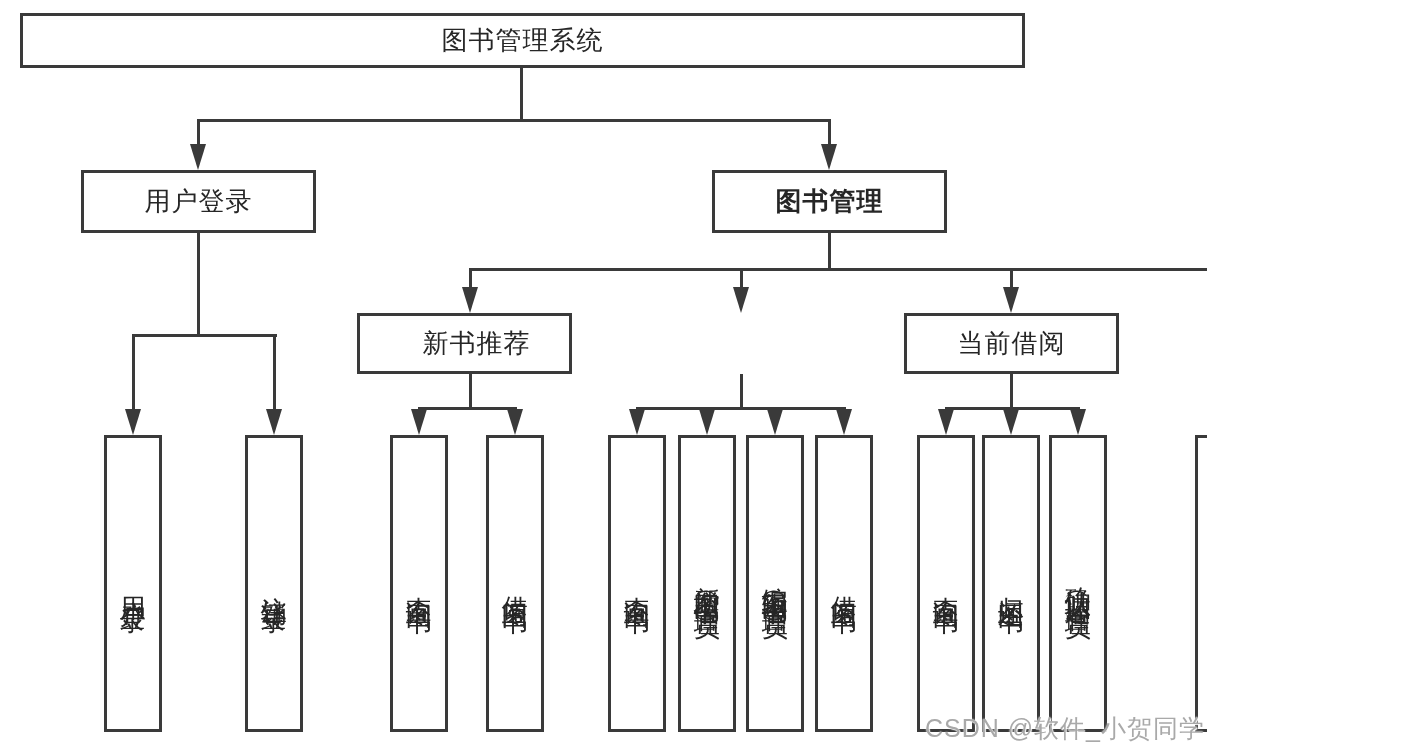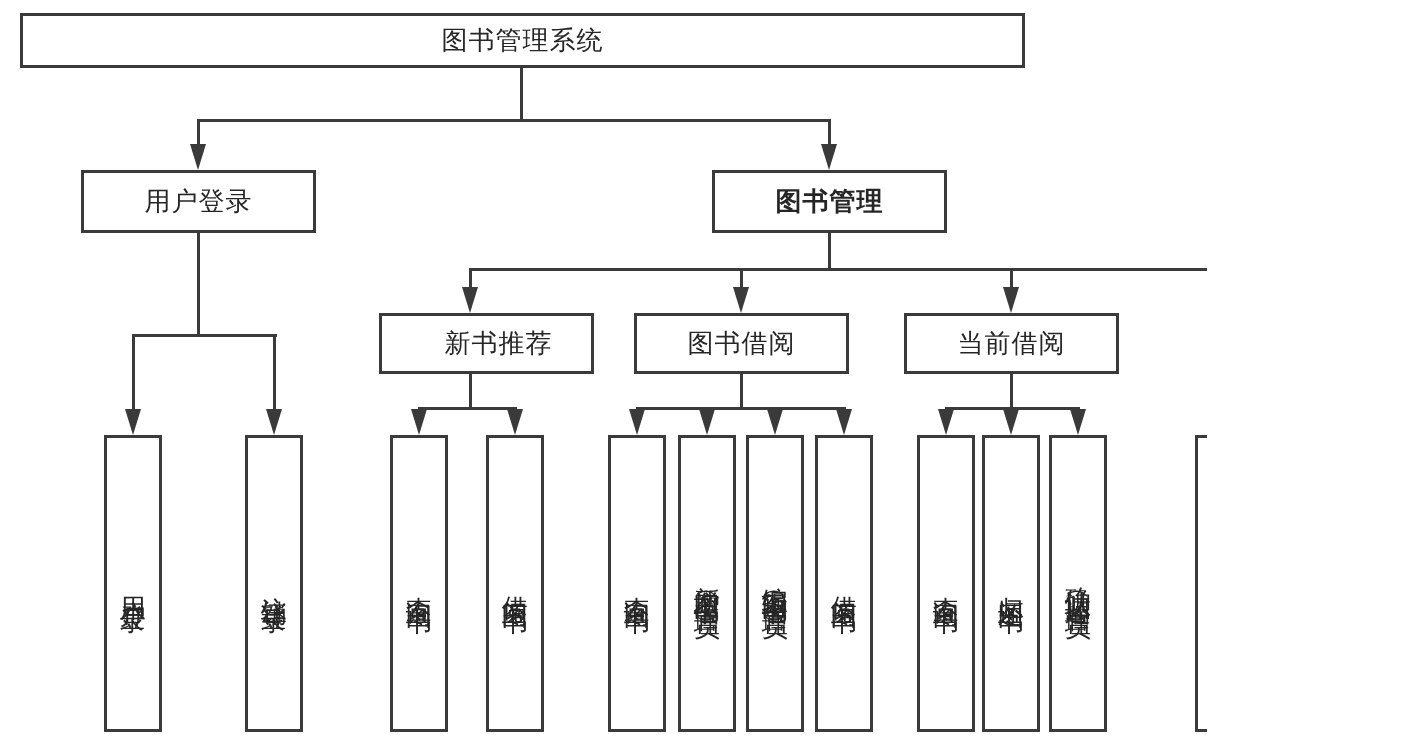--- a/index.html
+++ b/index.html
@@ -104,25 +104,22 @@
   <div class="line" style="left:469px; top:268px; width:813px; height:3px;"></div>
   <div class="line" style="left:469px;  top:271px; width:3px; height:20px;"></div>
   <div class="arrowhead" style="left:462px;  top:287px;"></div>
   <div class="line" style="left:740px;  top:271px; width:3px; height:20px;"></div>
   <div class="arrowhead" style="left:733px;  top:287px;"></div>
   <div class="line" style="left:1010px; top:271px; width:3px; height:20px;"></div>
   <div class="arrowhead" style="left:1003px; top:287px;"></div>
   <div class="line" style="left:1279px; top:271px; width:3px; height:20px;"></div>
   <div class="arrowhead" style="left:1272px; top:287px;"></div>
 
-  <div class="node lvl3" style="left:379px;padding-left:24px;">
+  <div class="node lvl3" style="left:357px;padding-left:24px;">
     <span class="h-label">新书推荐</span>
-  </div>
-  <div class="node lvl3" style="left:634px;">
-    <span class="h-label">图书借阅</span>
   </div>
   <div class="node lvl3" style="left:904px;">
     <span class="h-label">当前借阅</span>
   </div>
 
   <div class="line" style="left:469px; top:374px; width:3px;  height:35px;"></div>
   <div class="line" style="left:418px; top:407px; width:99px; height:3px;"></div>
   <div class="line" style="left:418px; top:407px; width:3px;  height:8px;"></div>
   <div class="arrowhead" style="left:411px; top:409px;"></div>
   <div class="line" style="left:514px; top:407px; width:3px;  height:8px;"></div>
@@ -192,14 +189,15 @@
     <span class="v-label">确认归还（管理员）</span>
   </div>
 
   <div class="node leaf" style="left:1195px;">
     <span class="v-label">新增借阅记录</span>
   </div>
   <div class="node leaf" style="left:1313px;">
     <span class="v-label">查询借阅记录</span>
   </div>
 
+  <div class="watermark">CSDN @软件_小贺同学</div>
 
 </div>
 
 </body></html>

